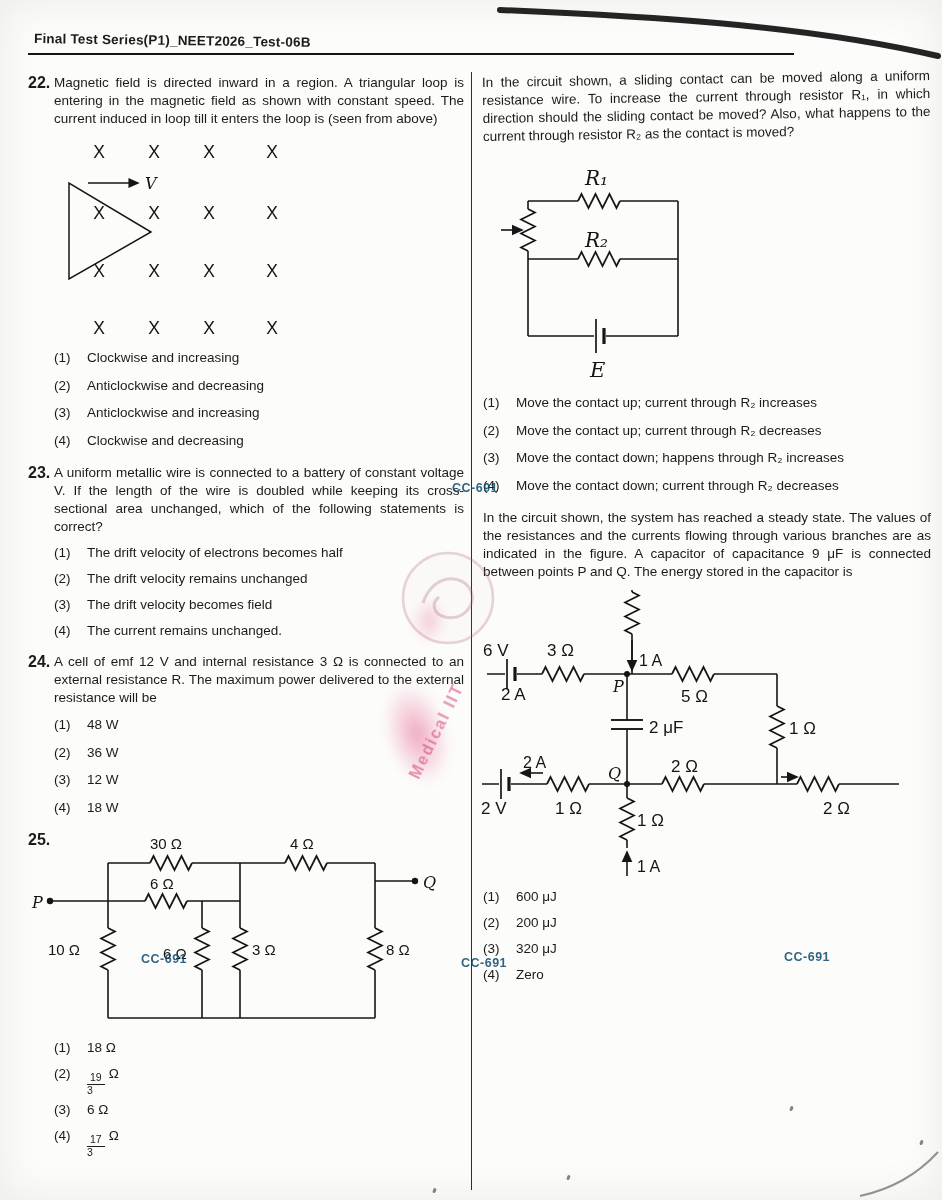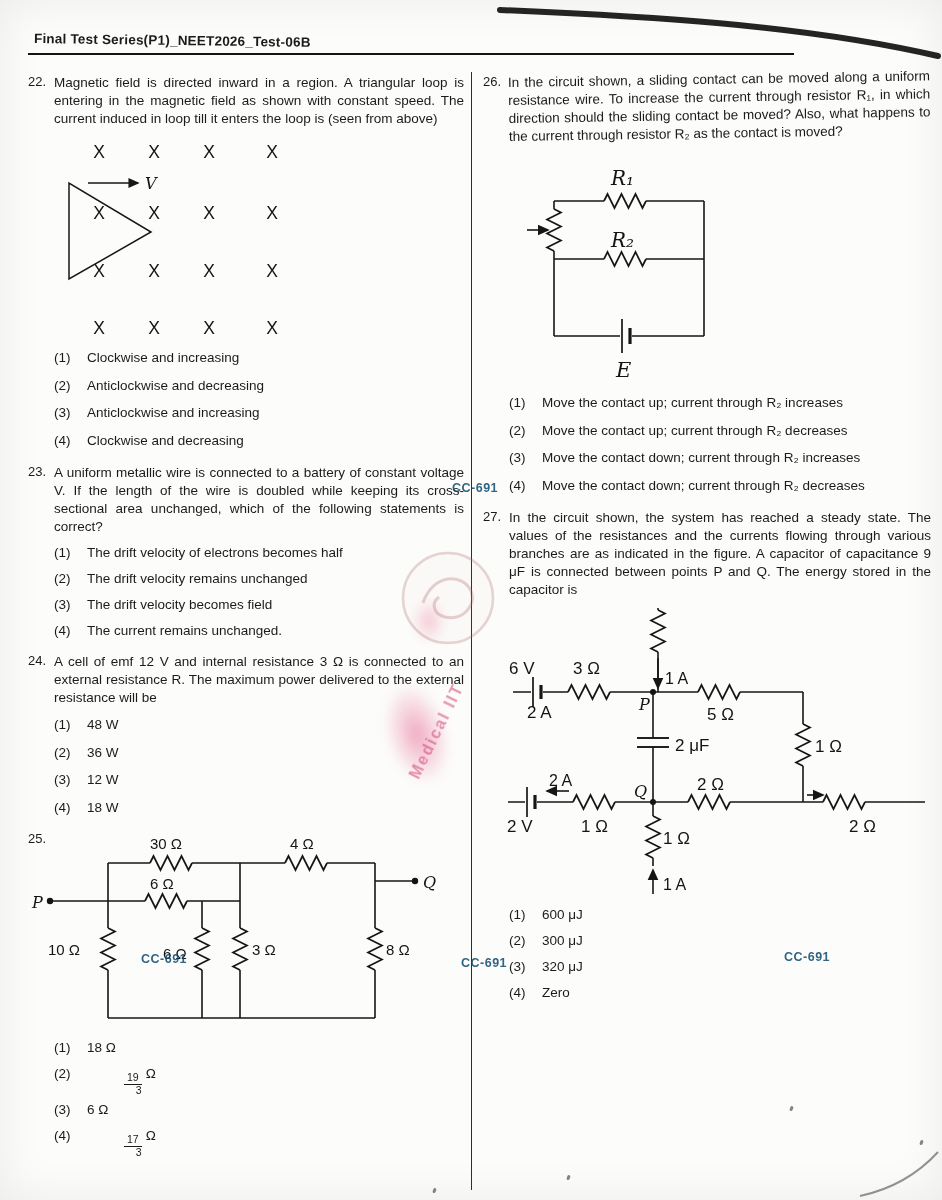--- a/index.html
+++ b/index.html
@@ -16,21 +16,21 @@
   .rule { position:absolute; left:28px; top:53px; width:766px; height:2.3px; background:#141414; }
   .divider { position:absolute; left:471px; top:72px; width:1.4px; height:1118px; background:#2e2e2e; }
   .swoosh { position:absolute; left:0; top:0; pointer-events:none; }
   .corner { position:absolute; left:858px; top:1148px; pointer-events:none; }
 
   .col { position:absolute; top:74px; }
   .col-left  { left:28px;  width:436px; }
   .col-right { left:483px; width:448px; }
 
   .question { display:flex; margin-bottom:5px; }
-  .qnum { flex:none; width:23px; margin-right:3px; font-size:13px; font-weight:normal; }
+  .qnum { flex:none; width:23px; margin-right:3px; font-size:16px; font-weight:bold; }
   .qbody { flex:1; min-width:0; }
   .qtext { font-size:13.5px; line-height:1.33; text-align:justify; margin-bottom:5px; }
   .tilt { transform:rotate(-.9deg); transform-origin:left bottom; }
 
   .options { list-style:none; margin-top:2px; }
   .options li { display:flex; align-items:baseline; font-size:13.5px; line-height:1.33; margin:8px 0; }
   .options.spread li { margin:9.5px 0; }
   .optlabel { flex:none; width:33px; }
 
   .fig { margin:2px 0 6px; }
@@ -39,22 +39,22 @@
   .fig25 { margin-left:-24px; }
   .fig27 { margin-left:-6px;text-align:center; }
 
   svg text { fill:#141414; font-family:"Liberation Sans", sans-serif; }
   .mathit { font-family:"DejaVu Serif","Liberation Serif",serif; font-style:italic; }
   .flabel { font-size:15px; }
   .f17 { font-size:17px; }
   .f16 { font-size:16px; }
   .xmark { font-size:17.5px; }
 
-  .frac { display:inline-flex; flex-direction:column; align-items:flex-end; line-height:1.05;
-          font-size:10.5px; transform:translateY(3px); margin-right:4px;margin-left:37px; }
+  .frac { display:inline-flex; flex-direction:column; align-items:flex-start; line-height:1.05;
+          font-size:10.5px; transform:translateY(3px); margin-right:4px; }
   .frac .num { padding:0 3px 1px; border-bottom:1.2px solid #1b1b1b; }
 
   .wm-code { position:absolute; font-size:12.5px; font-weight:bold; color:#0c4a6e;
              opacity:.85; letter-spacing:.5px; pointer-events:none; }
   .stamp { position:absolute; left:393px; top:543px; opacity:.55; pointer-events:none; }
   .brand-text { position:absolute; left:406px; top:774px; transform:rotate(-64deg);
                 transform-origin:0 0; font-size:16px; letter-spacing:2px; font-weight:bold;
                 color:rgba(210,62,116,.55); filter:blur(.5px); pointer-events:none; white-space:nowrap; }
   .blob { position:absolute; pointer-events:none; filter:blur(5px);
           background:radial-gradient(closest-side, rgba(225,70,125,.45), rgba(225,70,125,0)); }
@@ -238,21 +238,20 @@
                 </span><span>Ω</span></span>
             </li>
         </ul>
       </div>
     </article>
   </section>
 
   <section class="col col-right">
 
     <article class="question">
-      <div class="qnum">26.</div>
       <div class="qbody">
         <p class="qtext tilt">In the circuit shown, a sliding contact can be moved along a uniform resistance wire. To increase the current through resistor R₁, in which direction should the sliding contact be moved? Also, what happens to the current through resistor R₂ as the contact is moved?</p>
         <figure class="fig fig26">
           <svg width="240" height="234">
             <path d="M35,50 H85 M127,50 H185 M35,108 H85 M127,108 H185 M35,50 V58 M35,100 V108 M35,108 V185 M185,50 V185 M35,185 H101 M113,185 H185" fill="none" stroke="#161616" stroke-width="1.6"></path>
             <use href="#rz" transform="translate(85,50)"></use>
             <use href="#rz" transform="translate(85,108)"></use>
             <use href="#rz" transform="translate(35,58) rotate(90)"></use>
             <line x1="8" y1="79" x2="29" y2="79" stroke="#161616" stroke-width="1.6" marker-end="url(#ah)"></line>
             <line x1="103" y1="168" x2="103" y2="202" stroke="#161616" stroke-width="1.7"></line>
@@ -266,32 +265,31 @@
           <li>
               <span class="optlabel">(1)</span>
               <span class="opttext">Move the contact up; current through R₂ increases</span>
             </li>
           <li>
               <span class="optlabel">(2)</span>
               <span class="opttext">Move the contact up; current through R₂ decreases</span>
             </li>
           <li>
               <span class="optlabel">(3)</span>
-              <span class="opttext">Move the contact down; current through R₂ increases</span>
+              <span class="opttext">Move the contact down; happens through R₂ increases</span>
             </li>
           <li>
               <span class="optlabel">(4)</span>
               <span class="opttext">Move the contact down; current through R₂ decreases</span>
             </li>
         </ul>
       </div>
     </article>
 
     <article class="question">
-      <div class="qnum">27.</div>
       <div class="qbody">
         <p class="qtext">In the circuit shown, the system has reached a steady state. The values of the resistances and the currents flowing through various branches are as indicated in the figure. A capacitor of capacitance 9 μF is connected between points P and Q. The energy stored in the capacitor is</p>
         <figure class="fig fig27">
           <svg width="430" height="294">
             <path d="M155,4 V6 M155,48 V88 M10,88 H28 M40,88 H65 M107,88 H195 M237,88 H300 M300,88 V120 M300,162 V198 M150,88 V134 M150,143 V198 M5,198 H22 M34,198 H70 M112,198 H185 M227,198 H320 M362,198 H422 M150,198 V212 M150,254 V262" fill="none" stroke="#161616" stroke-width="1.6"></path>
             <use href="#rz" transform="translate(155,6) rotate(90)"></use>
             <use href="#rz" transform="translate(65,88)"></use>
             <use href="#rz" transform="translate(195,88)"></use>
             <use href="#rz" transform="translate(300,120) rotate(90)"></use>
             <use href="#rz" transform="translate(70,198)"></use>
@@ -328,21 +326,21 @@
             <text class="f17" x="346" y="228">2 Ω</text>
           </svg>
         </figure>
         <ul class="options">
           <li>
               <span class="optlabel">(1)</span>
               <span class="opttext">600 μJ</span>
             </li>
           <li>
               <span class="optlabel">(2)</span>
-              <span class="opttext">300 μJ</span>
+              <span class="opttext">200 μJ</span>
             </li>
           <li>
               <span class="optlabel">(3)</span>
               <span class="opttext">320 μJ</span>
             </li>
           <li>
               <span class="optlabel">(4)</span>
               <span class="opttext">Zero</span>
             </li>
         </ul>

